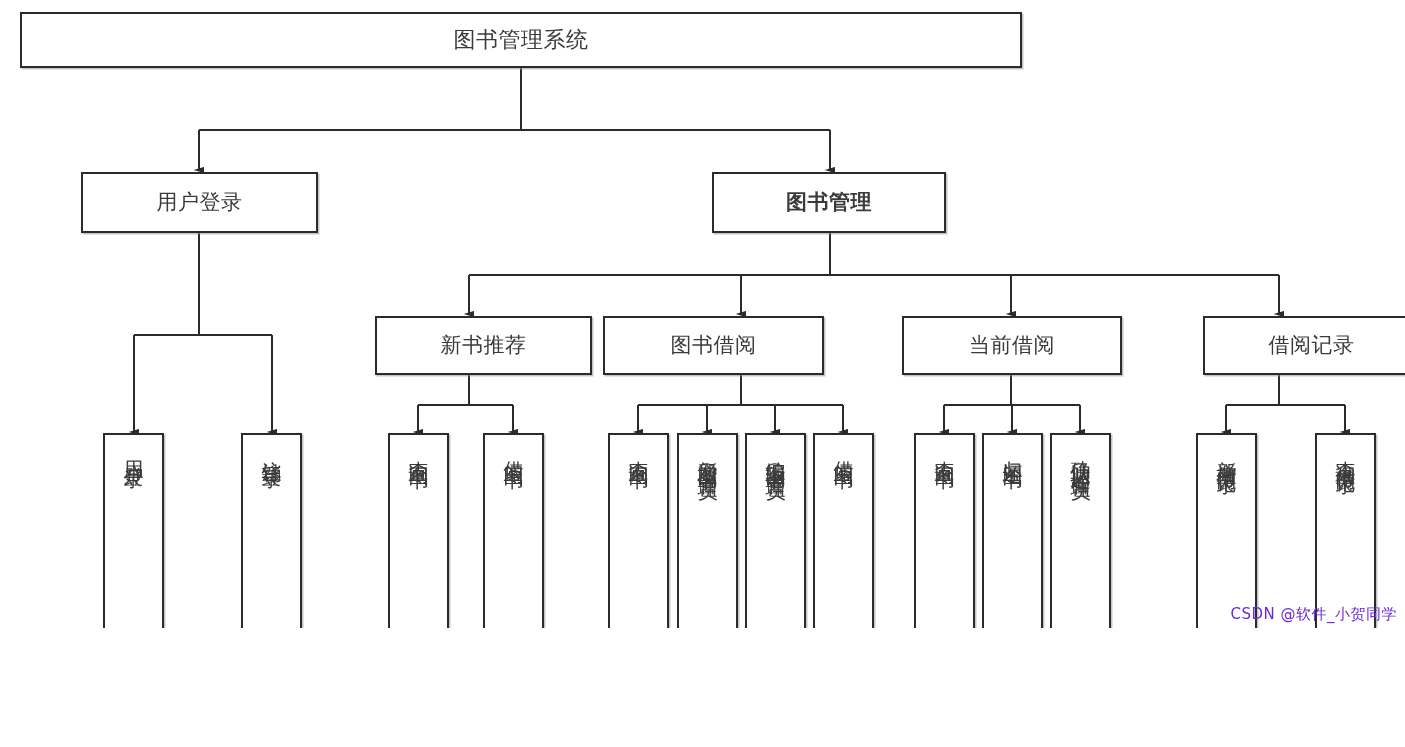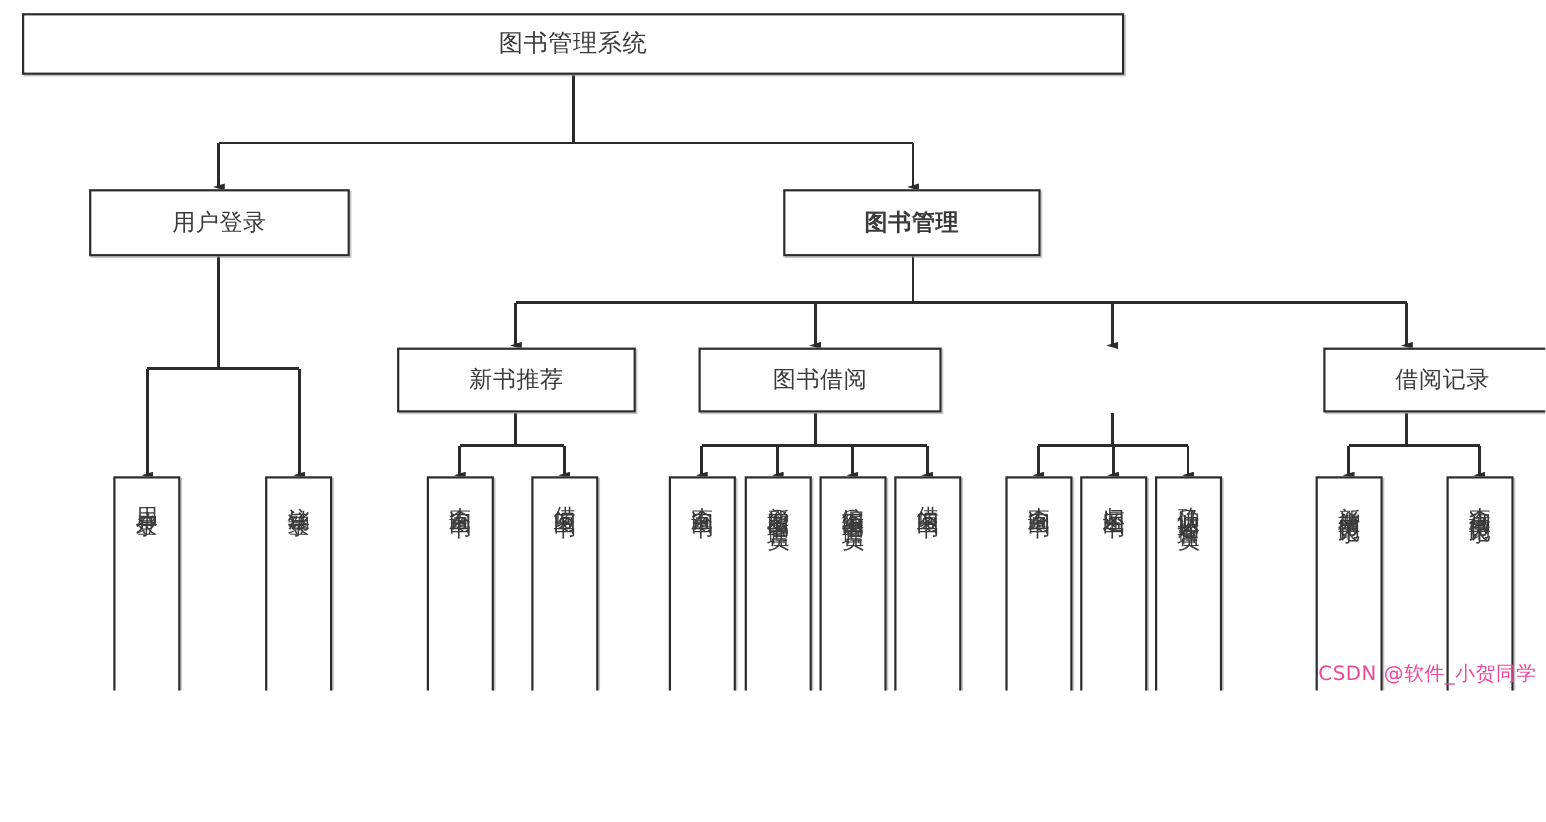--- a/index.html
+++ b/index.html
@@ -57,22 +57,22 @@
     font-size: 20px;
     line-height: 1.15;
     letter-spacing: 3px;
     white-space: nowrap;
     color: #3a3a3a;
   }
   #watermark {
     position: absolute;
     right: 8px;
     bottom: 4px;
-    color: #ec4899;
-    font-size: 18px;
+    color: #6d28d9;
+    font-size: 15px;
     letter-spacing: 0.5px;
     white-space: nowrap;
     user-select: none;
   }
 </style>
 </head>
 <body>
 
 <div id="diagram-root">
 
@@ -132,25 +132,28 @@
     <span class="node-label">图书管理系统</span>
   </div>
 
   <div class="node level2" style="left:81px; top:172px; width:237px; height:61px;">
     <span class="node-label">用户登录</span>
   </div>
   <div class="node level2" style="left:712px; top:172px; width:234px; height:61px;font-weight:bold;">
     <span class="node-label">图书管理</span>
   </div>
 
-  <div class="node level3" style="left:361px; top:316px; width:217px; height:59px;">
+  <div class="node level3" style="left:375px; top:316px; width:217px; height:59px;">
     <span class="node-label">新书推荐</span>
   </div>
-  <div class="node level3" style="left:635px; top:316px; width:221px; height:59px;">
+  <div class="node level3" style="left:603px; top:316px; width:221px; height:59px;">
     <span class="node-label">图书借阅</span>
+  </div>
+  <div class="node level3" style="left:902px; top:316px; width:220px; height:59px;">
+    <span class="node-label">当前借阅</span>
   </div>
   <div class="node level3" style="left:1171px; top:316px; width:217px; height:59px;margin-left:32px;">
     <span class="node-label">借阅记录</span>
   </div>
 
   <div class="node leaf" style="left:103px; top:433px; width:61px; height:300px;">
     <span class="node-label">用户登录</span>
   </div>
   <div class="node leaf" style="left:241px; top:433px; width:61px; height:300px;">
     <span class="node-label">注销登录</span>

